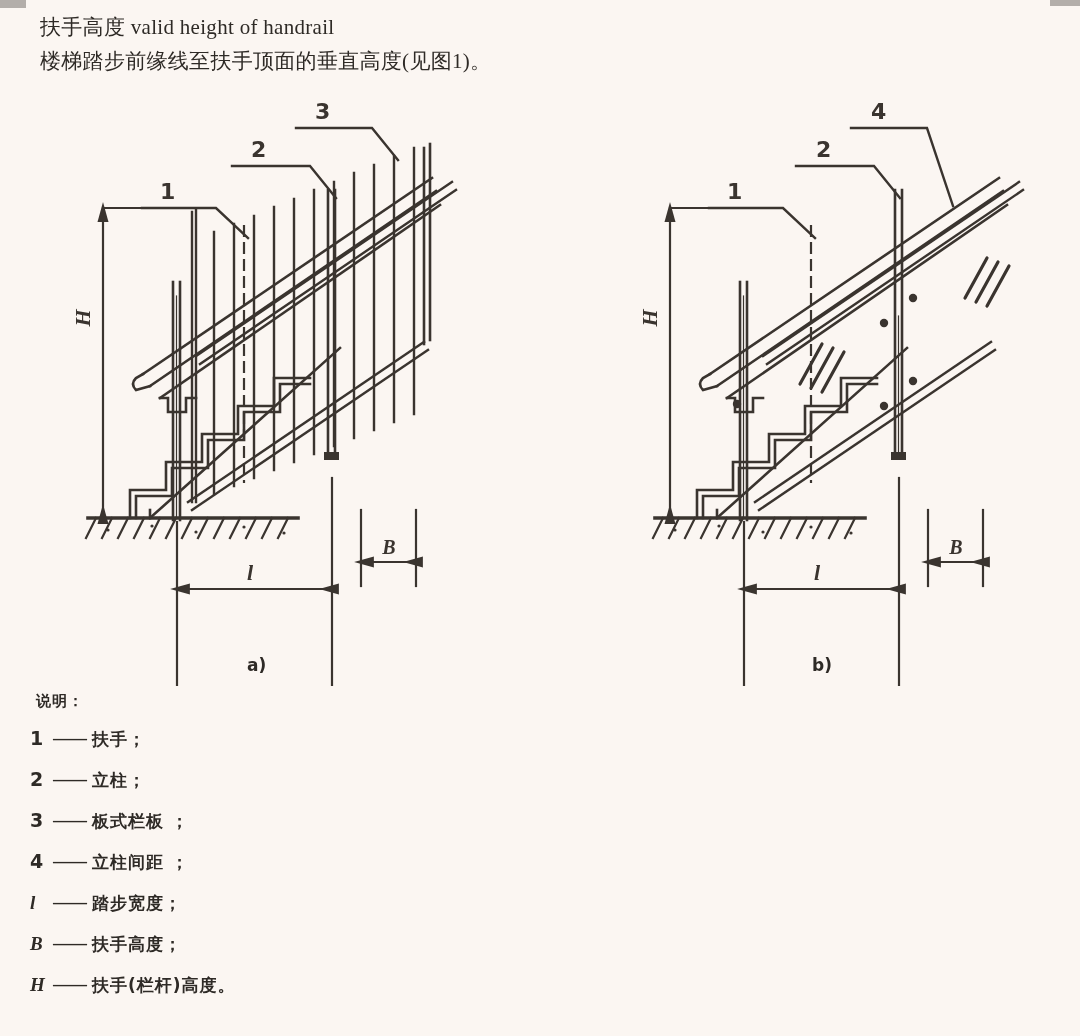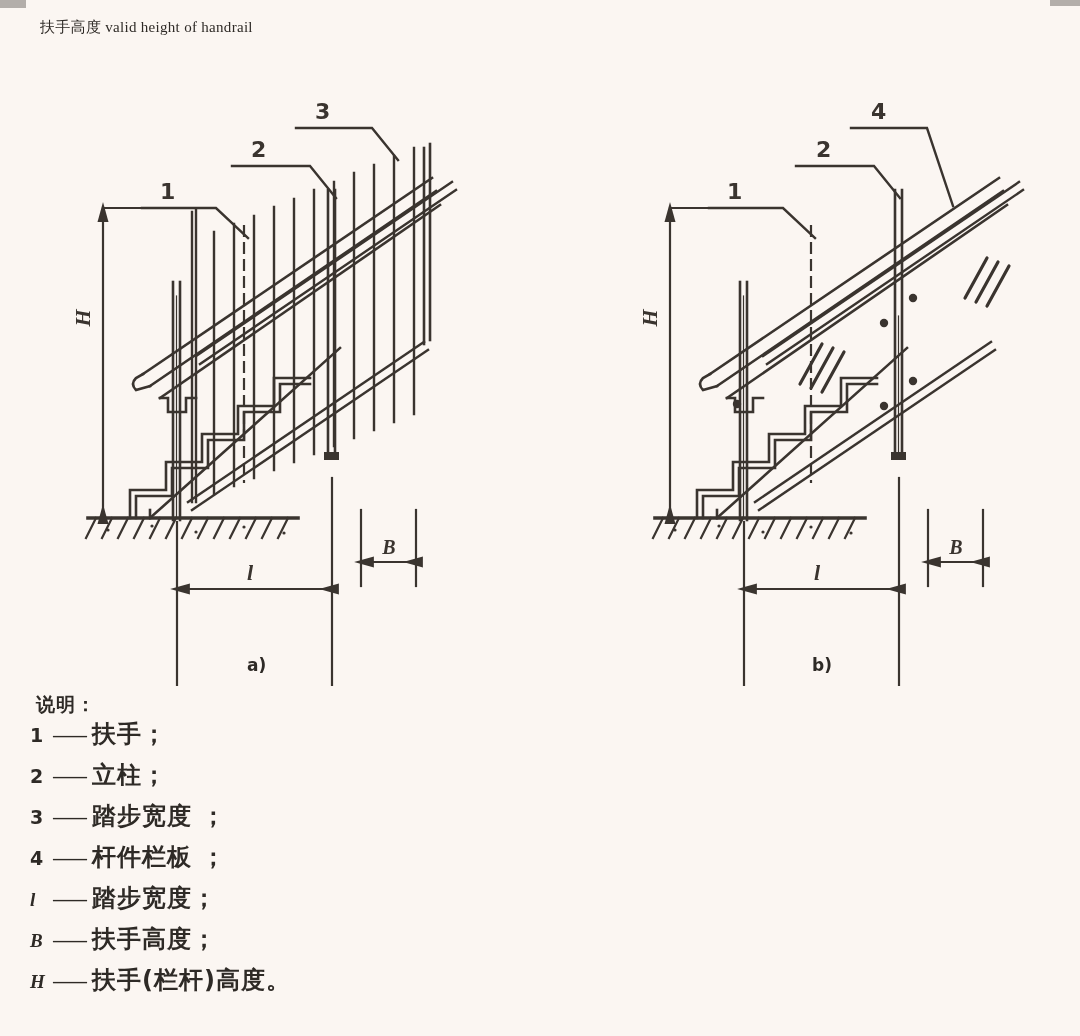--- a/index.html
+++ b/index.html
@@ -27,21 +27,21 @@
     right: 0; top: 0;
     width: 30px; height: 6px;
   }
   #header-text {
     position: absolute;
     left: 40px;
     top: 10px;
     width: 980px;
   }
   #header-text .line {
-    font-size: 15px;
+    font-size: 21px;
     line-height: 34px;
     letter-spacing: 0.3px;
     white-space: nowrap;
   }
   #figure-area {
     position: absolute;
     left: 0;
     top: 86px;
     width: 1080px;
     height: 600px;
@@ -50,23 +50,23 @@
     display: block;
   }
   #legend {
     position: absolute;
     left: 30px;
     top: 692px;
     width: 420px;
     font-family: "DejaVu Sans", "Liberation Sans", sans-serif;
   }
   #legend .legend-title {
-    font-size: 19px;
+    font-size: 15px;
     font-weight: bold;
-    margin: 0 0 0 6px;
+    margin: 0 0 16px 6px;
     letter-spacing: 1px;
   }
   .legend-row {
     display: flex;
     align-items: baseline;
     margin-bottom: 10px;
     height: 31px;
   }
   .legend-key {
     display: inline-block;
@@ -82,21 +82,21 @@
     font-family: "DejaVu Sans", sans-serif;
   }
   .legend-dash {
     display: inline-block;
     font-size: 19px;
     letter-spacing: -2px;
     margin: 0 2px 0 4px;
     font-family: "DejaVu Sans", sans-serif;
   }
   .legend-text {
-    font-size: 24px;
+    font-size: 17px;
     font-weight: bold;
     letter-spacing: 1px;
     margin-left: 4px;
   }
   .fig-caption {
     position: absolute;
     font-family: "DejaVu Sans", "Liberation Sans", sans-serif;
     font-size: 17px;
     font-weight: bold;
   }
@@ -104,20 +104,21 @@
   #caption-b { left: 812px; top: 655px; }
 </style>
 </head>
 <body>
 
 <div class="corner-bar" id="corner-bar-left"></div>
 <div class="corner-bar" id="corner-bar-right"></div>
 
 <div id="header-text">
   <div class="line">扶手高度 valid height of handrail</div>
+  <div class="line">楼梯踏步前缘线至扶手顶面的垂直高度(见图1)。</div>
 </div>
 
 <div id="figure-area">
 <svg width="1080" height="600" viewBox="0 0 1080 600" xmlns="http://www.w3.org/2000/svg">
   <defs>
     <g id="glass-sym">
       <line x1="0" y1="40" x2="22" y2="0" stroke="#3a342f" stroke-width="3.2" stroke-linecap="round"></line>
       <line x1="11" y1="44" x2="33" y2="4" stroke="#3a342f" stroke-width="3.2" stroke-linecap="round"></line>
       <line x1="22" y1="48" x2="44" y2="8" stroke="#3a342f" stroke-width="3.2" stroke-linecap="round"></line>
     </g>
@@ -362,26 +363,26 @@
         <span class="legend-text">扶手；</span>
       </div>
       <div class="legend-row">
         <span class="legend-key numeric">2</span>
         <span class="legend-dash">——</span>
         <span class="legend-text">立柱；</span>
       </div>
       <div class="legend-row">
         <span class="legend-key numeric">3</span>
         <span class="legend-dash">——</span>
-        <span class="legend-text">踏步宽度 ；</span>
+        <span class="legend-text">板式栏板 ；</span>
       </div>
       <div class="legend-row">
         <span class="legend-key numeric">4</span>
         <span class="legend-dash">——</span>
-        <span class="legend-text">杆件栏板 ；</span>
+        <span class="legend-text">立柱间距 ；</span>
       </div>
       <div class="legend-row">
         <span class="legend-key">l</span>
         <span class="legend-dash">——</span>
         <span class="legend-text">踏步宽度；</span>
       </div>
       <div class="legend-row">
         <span class="legend-key">B</span>
         <span class="legend-dash">——</span>
         <span class="legend-text">扶手高度；</span>

